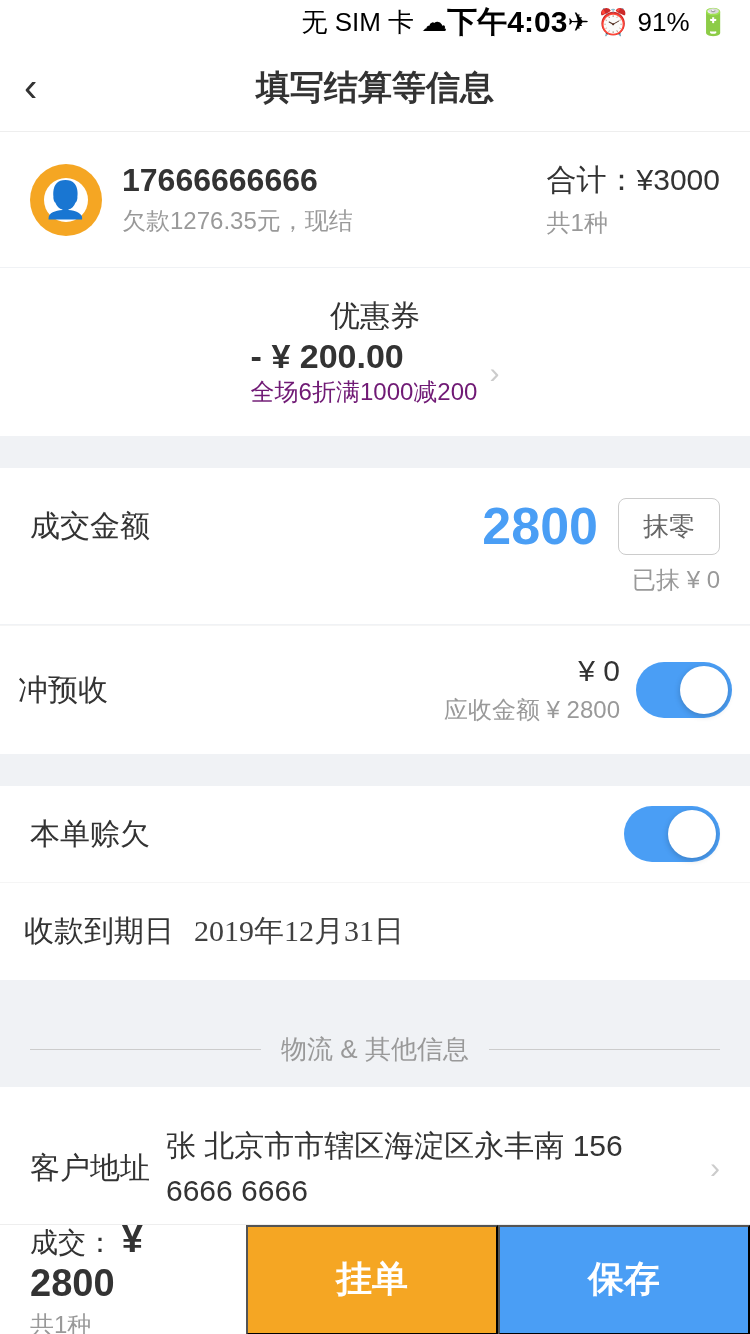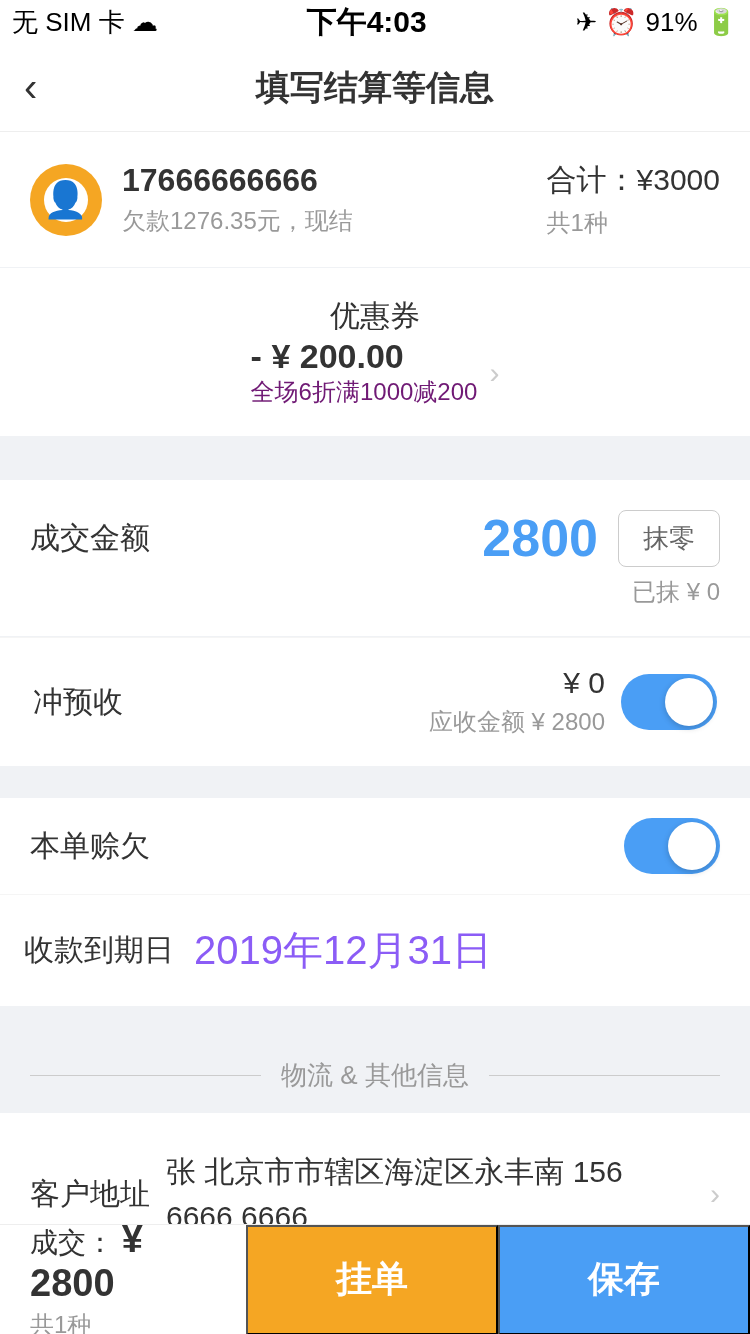--- a/index.html
+++ b/index.html
@@ -12,22 +12,22 @@
       font-size: 28px;
       color: #333;
     }
 
     
     .status-bar {
       height: 44px;
       background: #fff;
       display: flex;
       align-items: center;
-      justify-content: space-between;
-      padding: 0 12px;
+      justify-content: flex-end;
+      padding: 0 20px;
       font-size: 26px;
       color: #000;
     }
     .status-left { display: flex; align-items: center; gap: 10px; }
     .status-center { font-size: 30px; font-weight: 600; }
     .status-right { display: flex; align-items: center; gap: 8px; font-size: 26px; }
 
     
     .nav-bar {
       height: 88px;
@@ -112,21 +112,21 @@
     }
     .coupon-label { font-size: 30px; color: #333; }
     .coupon-right { display: flex; align-items: center; gap: 12px; }
     .coupon-discount { font-size: 34px; font-weight: 600; color: #333; }
     .coupon-desc { font-size: 24px; color: #701a75; }
     .coupon-arrow { font-size: 30px; color: #ccc; }
 
     
     .amount-section {
       background: #fff;
-      margin-top: 28px;
+      margin-top: 16px;
       padding: 28px 30px;
     }
     .amount-row {
       display: flex;
       align-items: center;
       justify-content: space-between;
       margin-bottom: 0;
     }
     .amount-label { font-size: 30px; color: #333; }
     .amount-right { display: flex; align-items: center; gap: 20px; }
@@ -138,21 +138,21 @@
       font-size: 26px;
       color: #666;
       background: #fff;
       cursor: pointer;
     }
     .amount-sub { font-size: 24px; color: #999; margin-top: 8px; text-align: right; }
 
     
     .prepay-section {
       background: #fff;
-      padding: 28px 33px;
+      padding: 28px 18px;
       margin-top: 1px;
       border-top: 1px solid #f5f5f5;
     }
     .prepay-row {
       display: flex;
       align-items: center;
       justify-content: space-between;
     }
     .prepay-label { font-size: 30px; color: #333; }
     .prepay-right { display: flex; align-items: center; gap: 16px; }
@@ -194,21 +194,21 @@
     
     .duedate-section {
       background: #fff;
       padding: 28px 24px;
       border-top: 1px solid #f5f5f5;
       display: flex;
       align-items: center;
       gap: 20px;
     }
     .duedate-label { font-size: 30px; color: #333; }
-    .duedate-value { font-size: 40px; color: #8b5cf6; }
+    .duedate-value { font-size: 30px; color: #404040; font-family: Liberation Serif, serif; }
 
     
     .logistics-separator {
       background: #f0f2f5;
       padding: 20px 30px;
       display: flex;
       align-items: center;
       justify-content: center;
       gap: 20px;
       margin-top: 16px;

